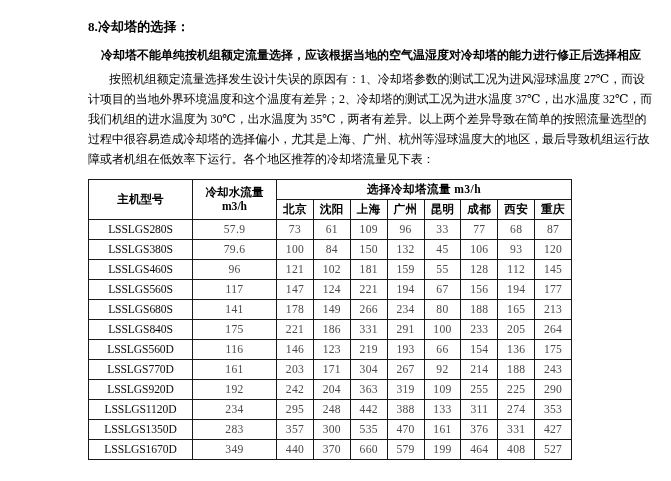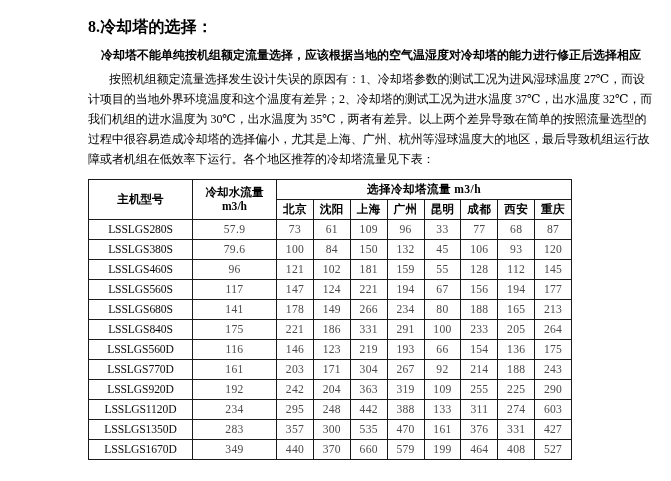--- a/index.html
+++ b/index.html
@@ -16,21 +16,21 @@
     -webkit-font-smoothing: antialiased;
   }
   .page {
     position: relative;
     width: 671px;
     height: 481px;
     box-sizing: border-box;
     padding: 18px 92px 0 88px;
   }
   .doc-title {
-    font-size: 16px;
+    font-size: 13px;
     font-weight: bold;
     line-height: 18px;
     margin: 0 0 9px 0;
     letter-spacing: 0.1px;
   }
   .para {
     font-size: 12px;
     line-height: 20px;
     margin: 0;
     text-align: justify;
@@ -258,21 +258,21 @@
           <tr>
             <td class="model-cell">LSSLGS1120D</td>
             <td class="num-cell">234</td>
             <td class="num-cell">295</td>
             <td class="num-cell">248</td>
             <td class="num-cell">442</td>
             <td class="num-cell">388</td>
             <td class="num-cell">133</td>
             <td class="num-cell">311</td>
             <td class="num-cell">274</td>
-            <td class="num-cell">603</td>
+            <td class="num-cell">353</td>
           </tr>
           <tr>
             <td class="model-cell">LSSLGS1350D</td>
             <td class="num-cell">283</td>
             <td class="num-cell">357</td>
             <td class="num-cell">300</td>
             <td class="num-cell">535</td>
             <td class="num-cell">470</td>
             <td class="num-cell">161</td>
             <td class="num-cell">376</td>

